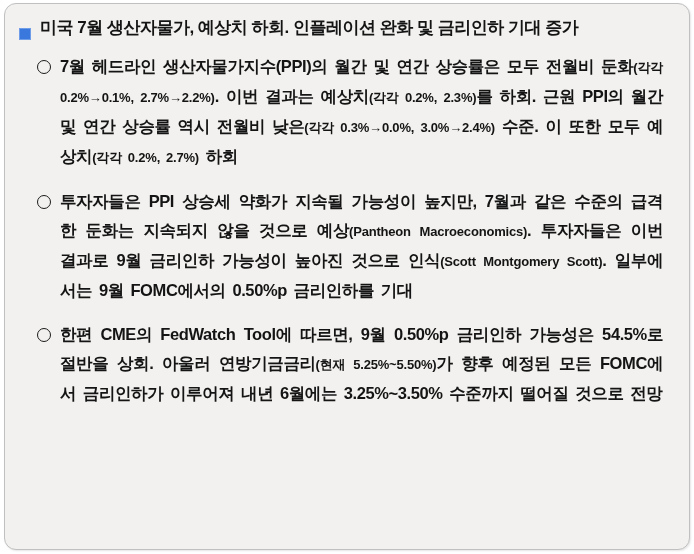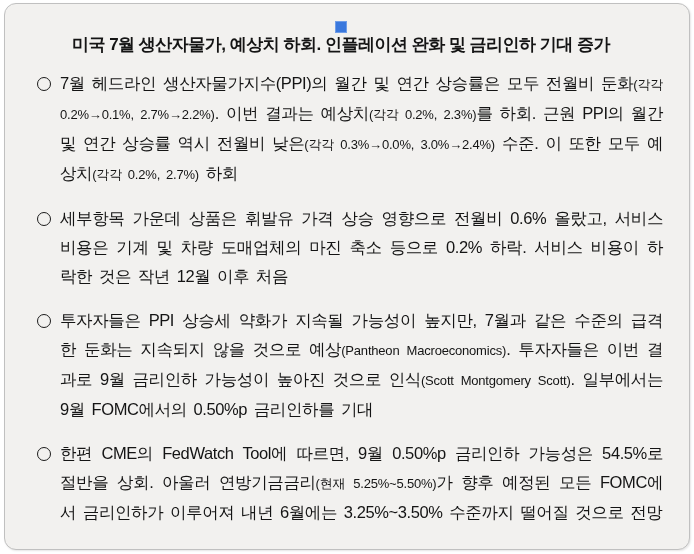--- a/index.html
+++ b/index.html
@@ -25,24 +25,23 @@
     height: 547px;
     background: var(--bg, #f2f1ef);
     border: 1.5px solid var(--border, #c0c0c0);
     border-radius: 12px;
     box-shadow: 1px 1px 2px rgba(0,0,0,0.10);
     padding: 10px 26px 8px 12px;
     overflow: hidden;
   }
   .title-row {
     display: flex;
-    align-items: center;
-    gap: 0;
+    align-items: flex-end;
+    gap: 9px;
     margin: 2px 0 12px 2px;
-    flex-direction: column;
   }
   .square-icon {
     flex: none;
     width: 12px;
     height: 12px;
     margin-top: 5px;
     background: var(--accent, #3a78dd);
     border: 1px solid #6f9de8;
   }
   h1.title {
@@ -52,20 +51,21 @@
     line-height: 24px;
     color: var(--text, #141414);
     letter-spacing: -0.5px;
     white-space: nowrap;
   }
   .bullets { margin-left: 20px; }
   .bullet-row {
     display: flex;
     gap: 9px;
     margin-bottom: 15px;
+    font-weight: bold;
   }
   .bullet-row:last-child { margin-bottom: 8px; }
   .circle-marker {
     flex: none;
     width: 14px;
     height: 14px;
     margin-top: 8px;
     border: 1.6px solid #1c1c1c;
     border-radius: 50%;
     background: transparent;
@@ -96,24 +96,20 @@
       <span class="square-icon"></span>
       <h1 class="title">미국 7월 생산자물가, 예상치 하회. 인플레이션 완화 및 금리인하 기대 증가</h1>
     </div>
     <div class="bullets">
         <div class="bullet-row">
           <span class="circle-marker"></span>
           <p class="bullet-text"><span class="seg">7월 헤드라인 생산자물가지수(PPI)의 월간 및 연간 상승률은 모두 전월비 둔화</span><span class="seg small">(각각 0.2%→0.1%, 2.7%→2.2%)</span><span class="seg">. 이번 결과는 예상치</span><span class="seg small">(각각 0.2%, 2.3%)</span><span class="seg">를 하회. 근원 PPI의 월간 및 연간 상승률 역시 전월비 낮은</span><span class="seg small">(각각 0.3%→0.0%, 3.0%→2.4%)</span><span class="seg"> 수준. 이 또한 모두 예상치</span><span class="seg small">(각각 0.2%, 2.7%)</span><span class="seg"> 하회</span></p>
         </div>
         <div class="bullet-row">
           <span class="circle-marker"></span>
-          <p class="bullet-text"><span class="seg">세부항목 가운데 상품은 휘발유 가격 상승 영향으로 전월비 0.6% 올랐고, 서비스 비용은 기계 및 차량 도매업체의 마진 축소 등으로 0.2% 하락. 서비스 비용이 하락한 것은 작년 12월 이후 처음</span></p>
-        </div>
-        <div class="bullet-row">
-          <span class="circle-marker"></span>
           <p class="bullet-text"><span class="seg">투자자들은 PPI 상승세 약화가 지속될 가능성이 높지만, 7월과 같은 수준의 급격한 둔화는 지속되지 않을 것으로 예상</span><span class="seg small">(Pantheon Macroeconomics)</span><span class="seg">. 투자자들은 이번 결과로 9월 금리인하 가능성이 높아진 것으로 인식</span><span class="seg small">(Scott Montgomery Scott)</span><span class="seg">. 일부에서는 9월 FOMC에서의 0.50%p 금리인하를 기대</span></p>
         </div>
         <div class="bullet-row">
           <span class="circle-marker"></span>
           <p class="bullet-text"><span class="seg">한편 CME의 FedWatch Tool에 따르면, 9월 0.50%p 금리인하 가능성은 54.5%로 절반을 상회. 아울러 연방기금금리</span><span class="seg small">(현재 5.25%~5.50%)</span><span class="seg">가 향후 예정된 모든 FOMC에서 금리인하가 이루어져 내년 6월에는 3.25%~3.50% 수준까지 떨어질 것으로 전망</span></p>
         </div>
       </div>
   </div>
 </div>
 

